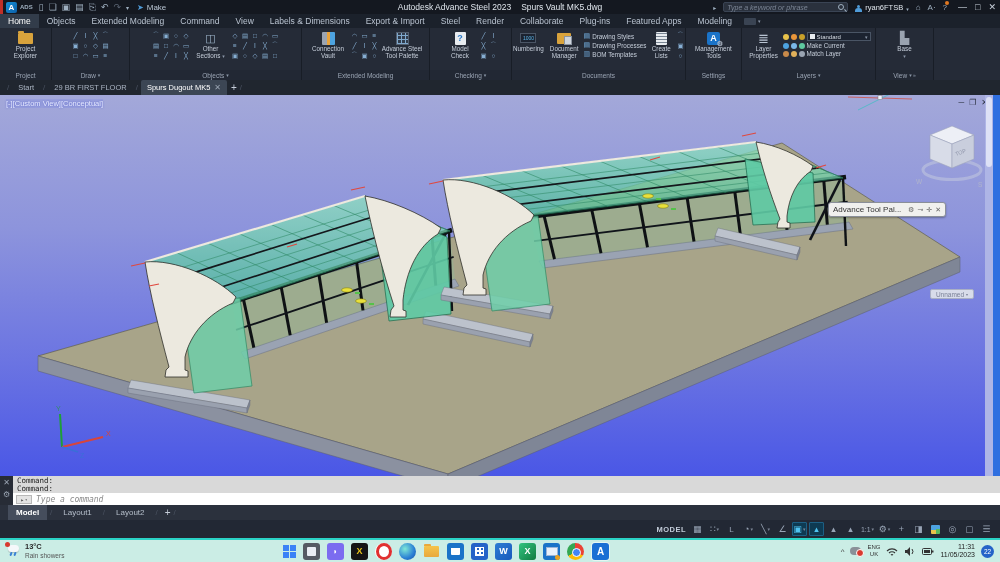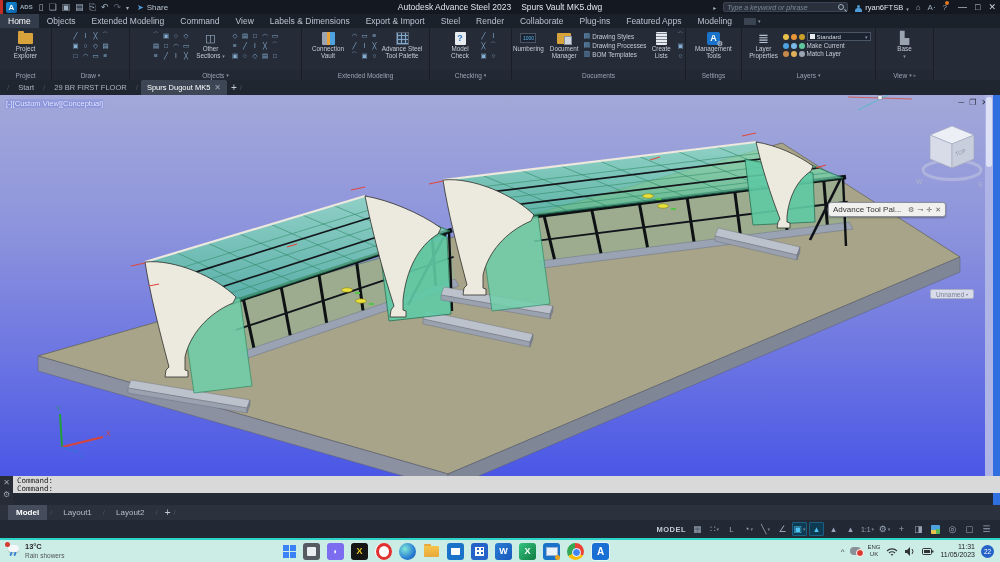--- a/index.html
+++ b/index.html
@@ -174,21 +174,21 @@
       <span>❏</span>
       <span>▣</span>
       <span>▤</span>
       <span>⎘</span>
       <span>↶</span>
       <span style="color:#5a6472">↷</span>
       <span style="font-size:6px">▾</span>
     </div>
     <div class="sharewrap">
       <span style="color:#4f9bd8">➤</span>
-      <span>Share</span>
+      <span>Make</span>
     </div>
     <div class="titlecenter">
       <span>Autodesk Advance Steel 2023</span>
       <span>Spurs Vault MK5.dwg</span>
     </div>
     <div class="titleright">
       <span style="font-size:6px">▸</span>
       <div class="tsearch">
         <span>Type a keyword or phrase</span>
         <span class="mag" style="margin-left:auto"></span>
@@ -642,20 +642,24 @@
   <div class="cmd">
     <div class="cmdgutter">
       <span>✕</span>
       <span>⚙</span>
     </div>
     <div class="cmdmain">
       <div class="cmdhist">
         <div>Command:</div>
         <div>Command:</div>
       </div>
+      <div class="cmdinput">
+        <span class="cmdbtn">▸<span style="font-size:4px">▾</span></span>
+        <span class="cmdph">Type a command</span>
+      </div>
     </div>
   </div>
 
   <div class="layouts">
     <div class="ltab active">Model</div>
     <span class="slash">/</span>
     <div class="ltab">Layout1</div>
     <span class="slash">/</span>
     <div class="ltab">Layout2</div>
     <span class="slash">/</span>

